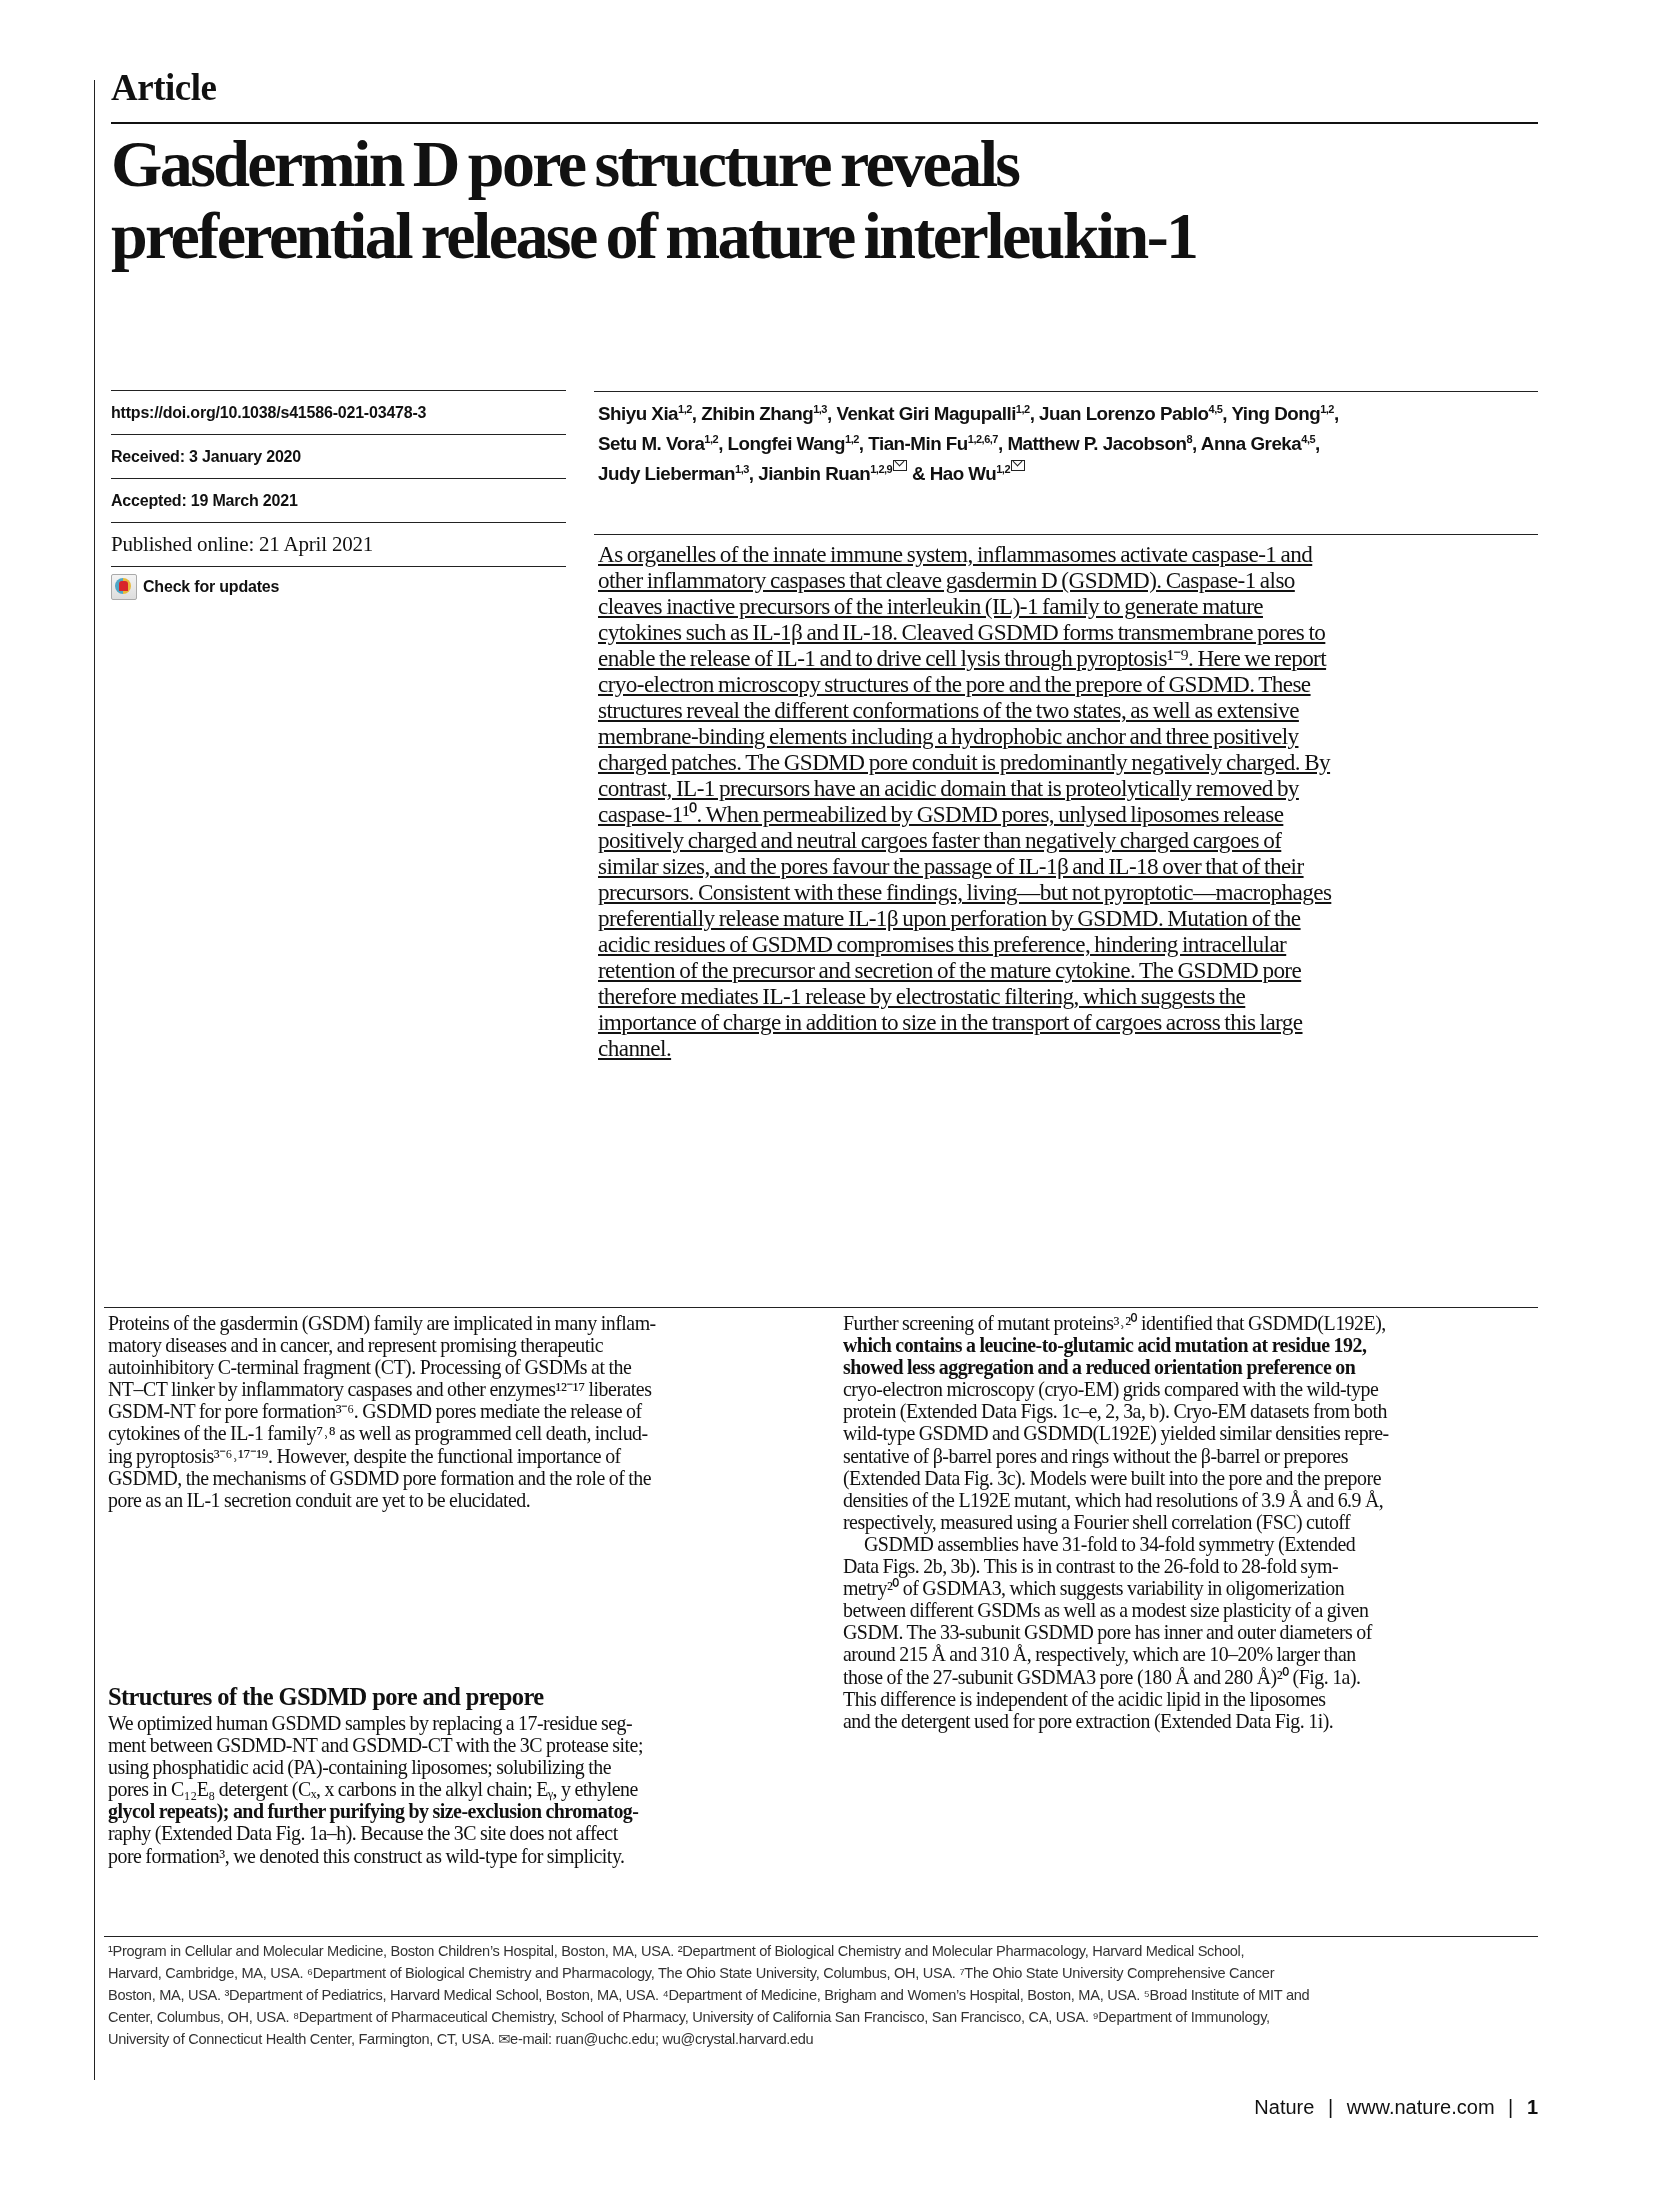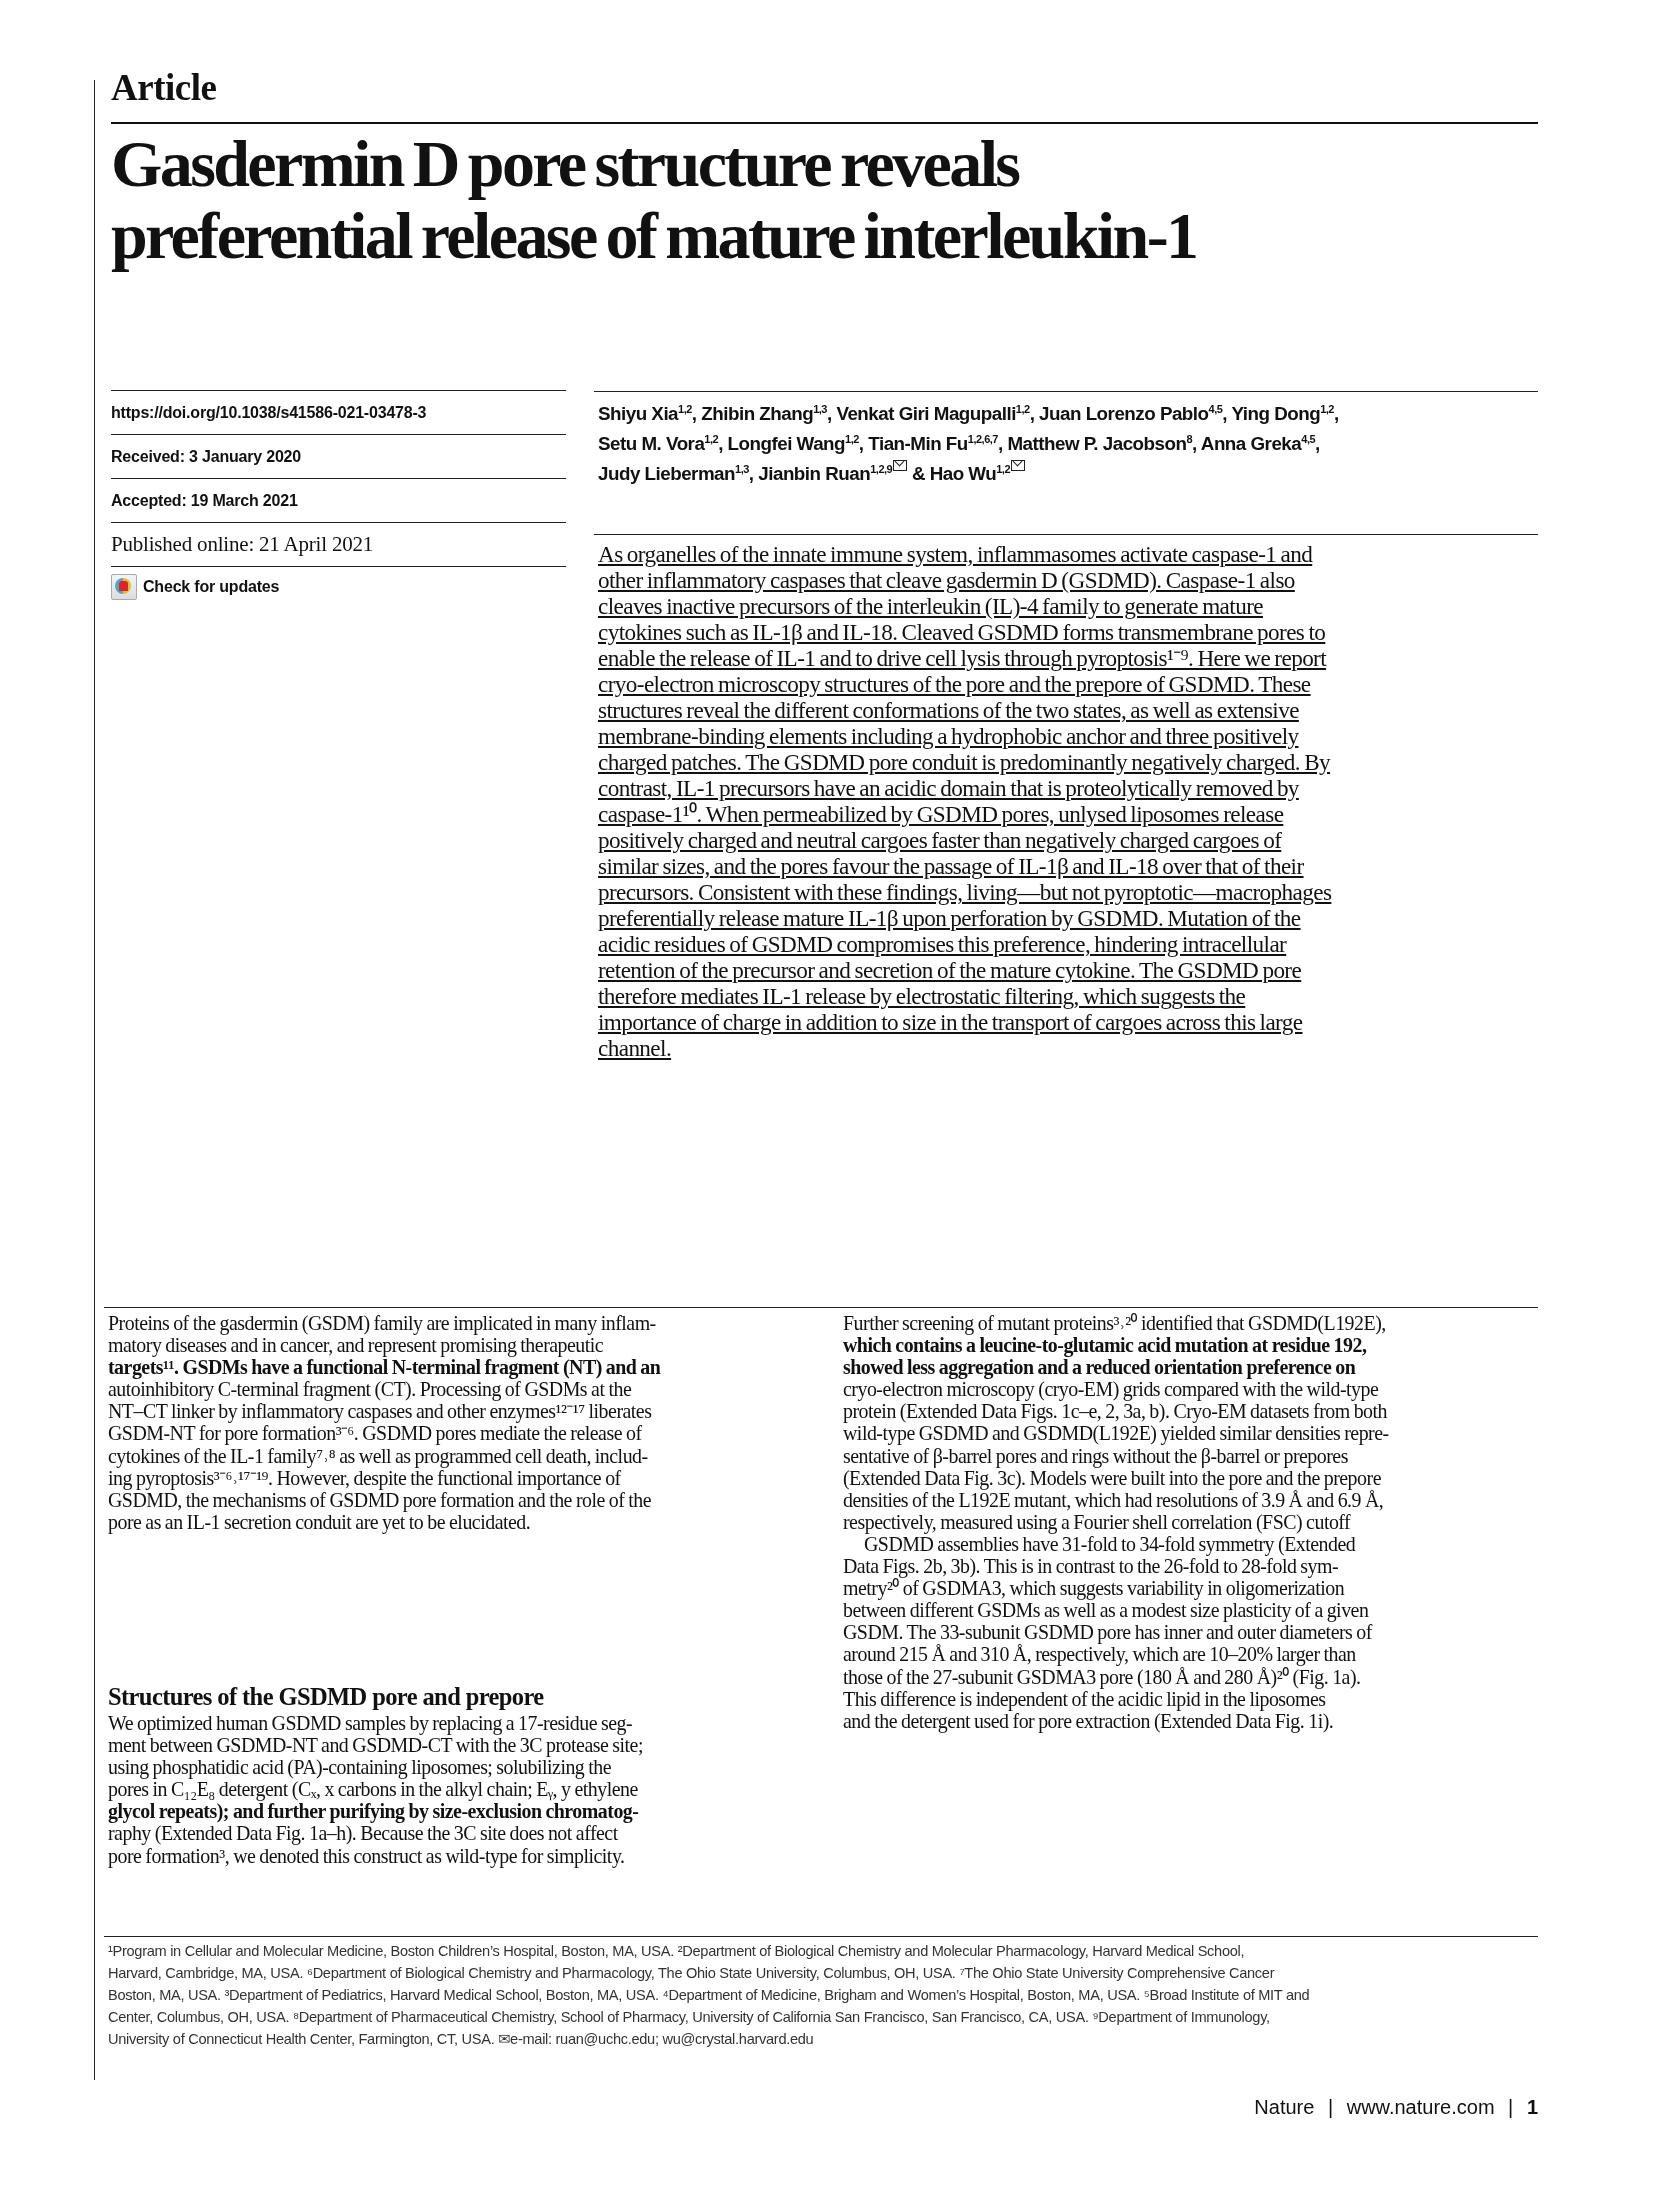--- a/index.html
+++ b/index.html
@@ -75,21 +75,21 @@
   </div>
 </div>
 
 <div id="authors-rule"></div>
 <div id="authors"><span>Shiyu Xia</span><sup>1,2</sup><span>, </span><span>Zhibin Zhang</span><sup>1,3</sup><span>, </span><span>Venkat Giri Magupalli</span><sup>1,2</sup><span>, </span><span>Juan Lorenzo Pablo</span><sup>4,5</sup><span>, </span><span>Ying Dong</span><sup>1,2</sup><span>, </span><br><span>Setu M. Vora</span><sup>1,2</sup><span>, </span><span>Longfei Wang</span><sup>1,2</sup><span>, </span><span>Tian-Min Fu</span><sup>1,2,6,7</sup><span>, </span><span>Matthew P. Jacobson</span><sup>8</sup><span>, </span><span>Anna Greka</span><sup>4,5</sup><span>, </span><br><span>Judy Lieberman</span><sup>1,3</sup><span>, </span><span>Jianbin Ruan</span><sup>1,2,9</sup><span class="mail-icon"></span><span> &amp; </span><span>Hao Wu</span><sup>1,2</sup><span class="mail-icon"></span><span></span></div>
 
 <div id="abstract-rule"></div>
 <div id="abstract">
     <span class="ln">As organelles of the innate immune system, inflammasomes activate caspase-1 and</span>
     <span class="ln">other inflammatory caspases that cleave gasdermin D (GSDMD). Caspase-1 also</span>
-    <span class="ln">cleaves inactive precursors of the interleukin (IL)-4 family to generate mature</span>
+    <span class="ln">cleaves inactive precursors of the interleukin (IL)-1 family to generate mature</span>
     <span class="ln">cytokines such as IL-1β and IL-18. Cleaved GSDMD forms transmembrane pores to</span>
     <span class="ln">enable the release of IL-1 and to drive cell lysis through pyroptosis¹⁻⁹. Here we report</span>
     <span class="ln">cryo-electron microscopy structures of the pore and the prepore of GSDMD. These</span>
     <span class="ln">structures reveal the different conformations of the two states, as well as extensive</span>
     <span class="ln">membrane-binding elements including a hydrophobic anchor and three positively</span>
     <span class="ln">charged patches. The GSDMD pore conduit is predominantly negatively charged. By</span>
     <span class="ln">contrast, IL-1 precursors have an acidic domain that is proteolytically removed by</span>
     <span class="ln">caspase-1¹⁰. When permeabilized by GSDMD pores, unlysed liposomes release</span>
     <span class="ln">positively charged and neutral cargoes faster than negatively charged cargoes of</span>
     <span class="ln">similar sizes, and the pores favour the passage of IL-1β and IL-18 over that of their</span>
@@ -99,21 +99,20 @@
     <span class="ln">retention of the precursor and secretion of the mature cytokine. The GSDMD pore</span>
     <span class="ln">therefore mediates IL-1 release by electrostatic filtering, which suggests the</span>
     <span class="ln">importance of charge in addition to size in the transport of cargoes across this large</span>
     <span class="ln">channel.</span>
   </div>
 
 <div id="body-rule"></div>
 <div id="col1" class="col">
     <span class="ln">Proteins of the gasdermin (GSDM) family are implicated in many inflam-</span>
     <span class="ln">matory diseases and in cancer, and represent promising therapeutic</span>
-    <span class="ln b">targets¹¹. GSDMs have a functional N-terminal fragment (NT) and an</span>
     <span class="ln">autoinhibitory C-terminal fragment (CT). Processing of GSDMs at the</span>
     <span class="ln">NT–CT linker by inflammatory caspases and other enzymes¹²⁻¹⁷ liberates</span>
     <span class="ln">GSDM-NT for pore formation³⁻⁶. GSDMD pores mediate the release of</span>
     <span class="ln">cytokines of the IL-1 family⁷˒⁸ as well as programmed cell death, includ-</span>
     <span class="ln">ing pyroptosis³⁻⁶˒¹⁷⁻¹⁹. However, despite the functional importance of</span>
     <span class="ln">GSDMD, the mechanisms of GSDMD pore formation and the role of the</span>
     <span class="ln">pore as an IL-1 secretion conduit are yet to be elucidated.</span>
   </div>
 <h2 id="section-heading" style="margin:0;">Structures of the GSDMD pore and prepore</h2>
 <div id="col1b" class="col">

